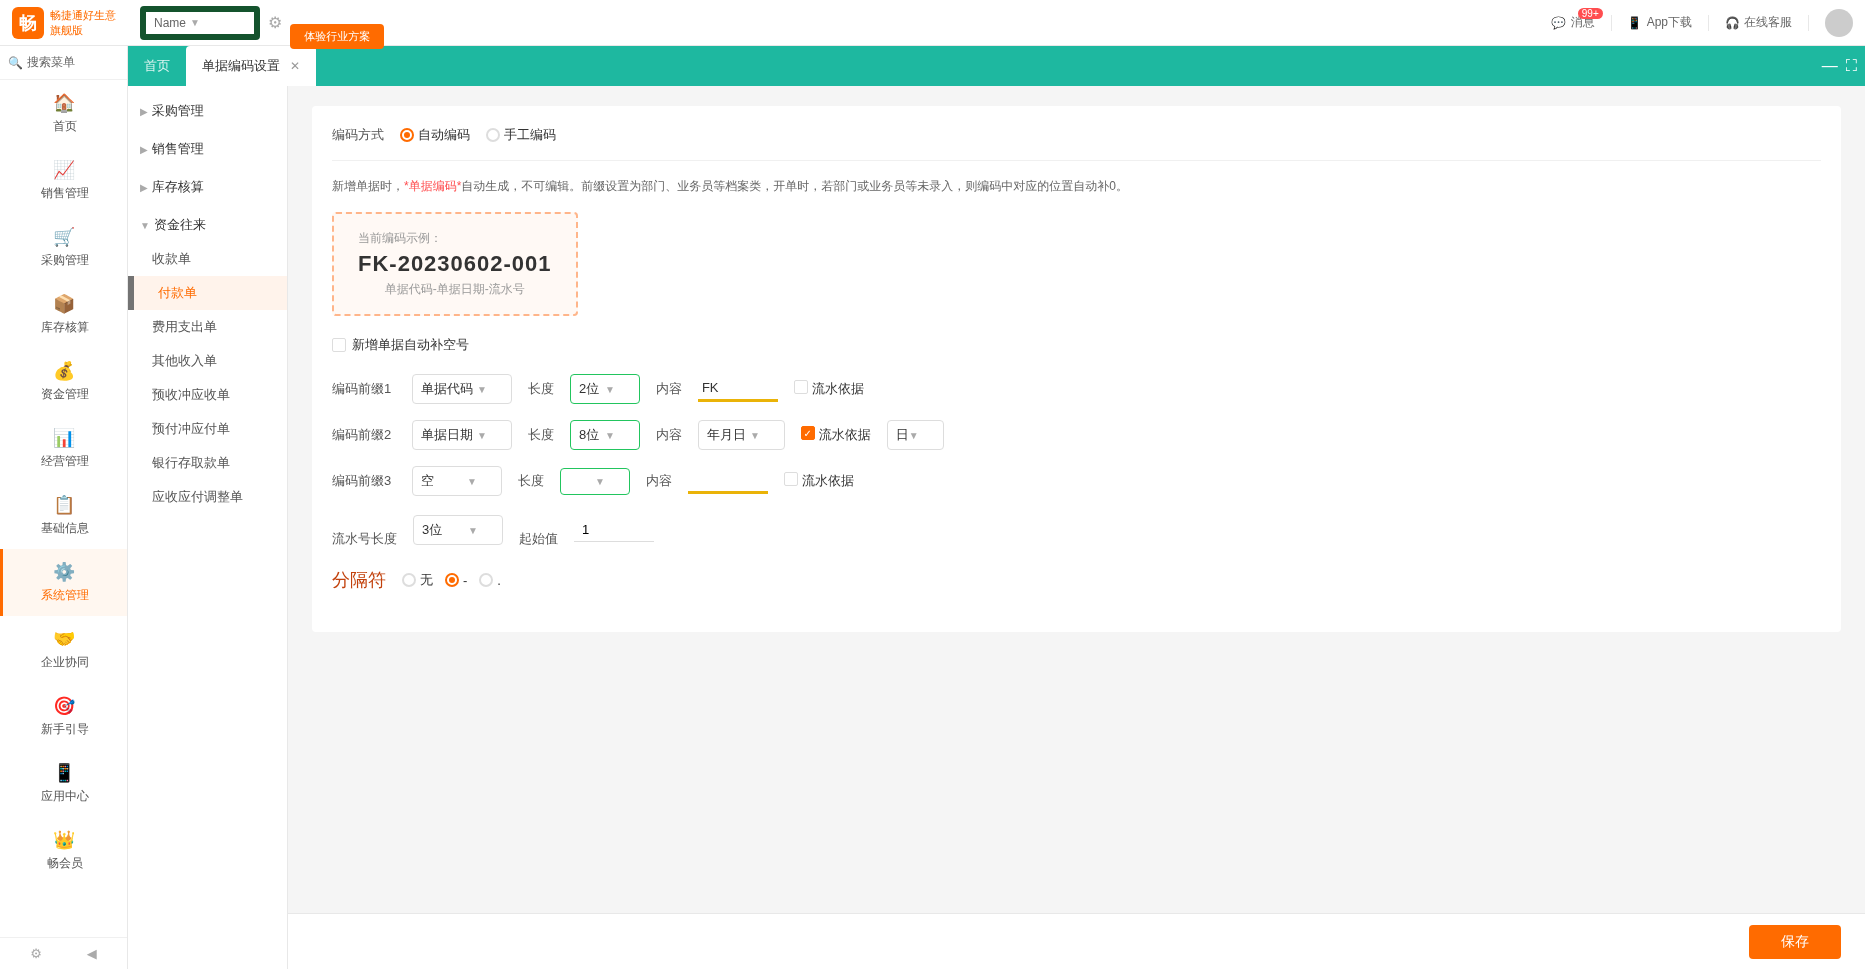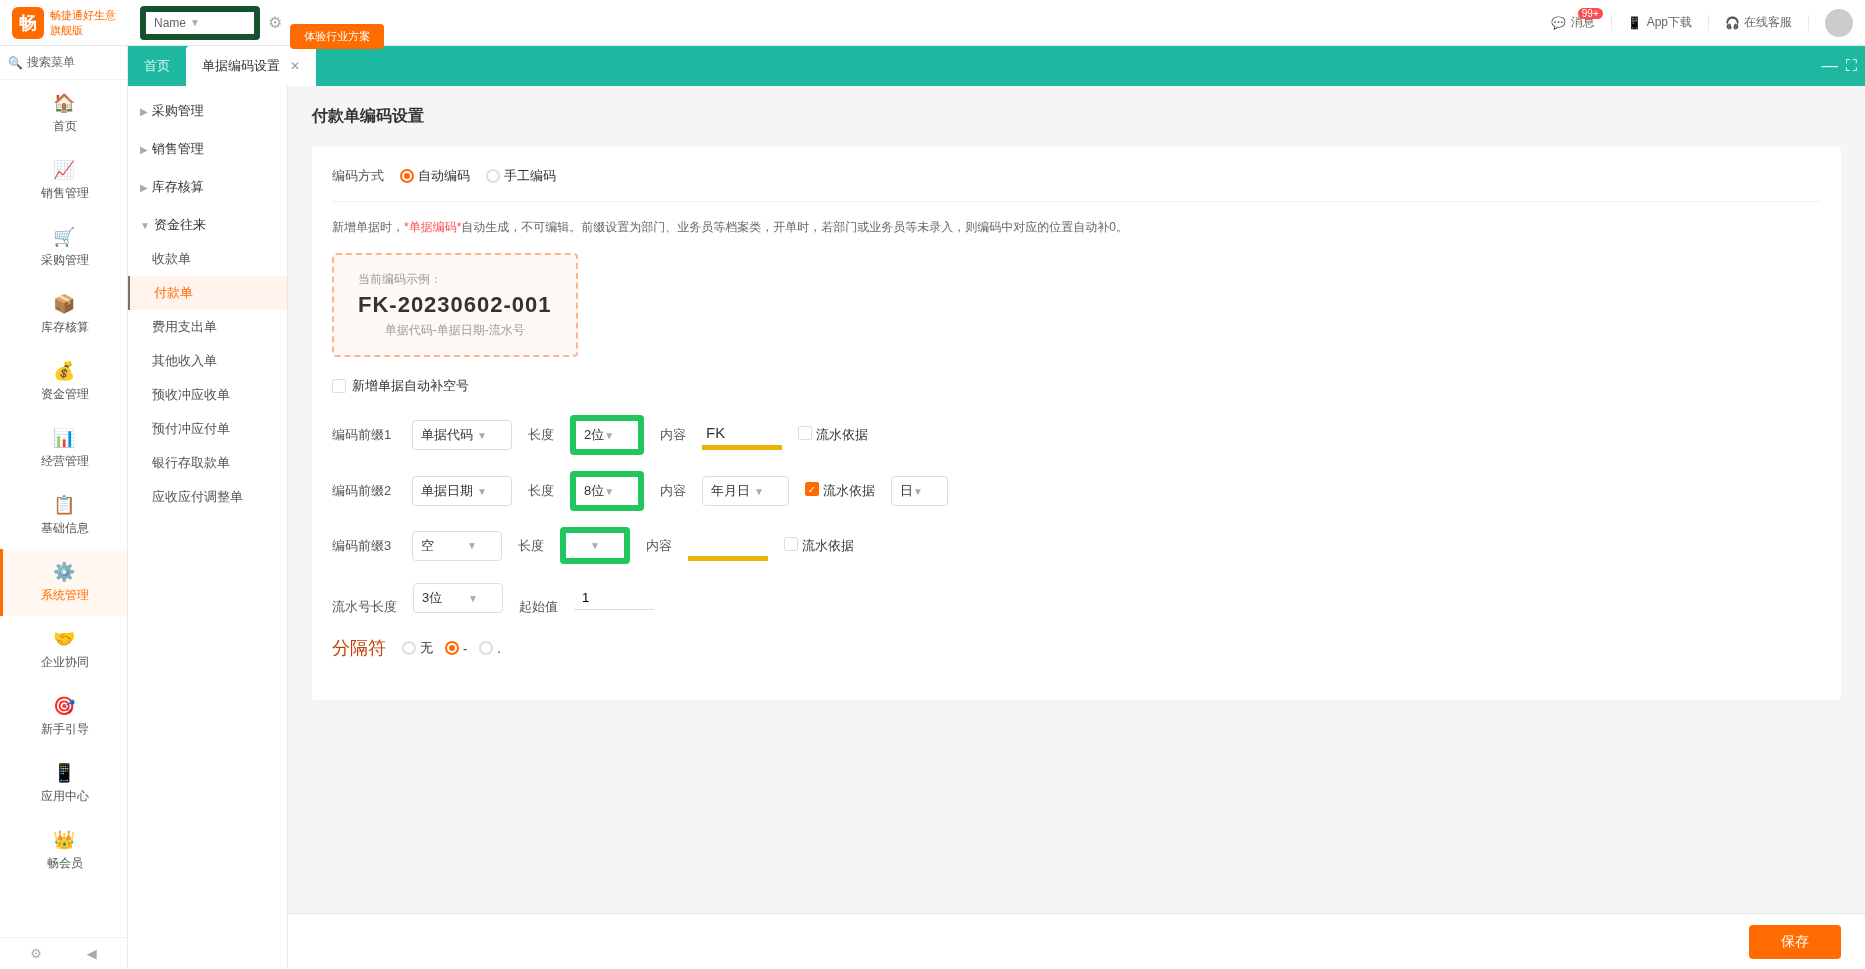--- a/index.html
+++ b/index.html
@@ -223,21 +223,21 @@
     }
     .sub-menu-item {
       padding: 8px 12px 8px 24px;
       cursor: pointer;
       font-size: 13px;
       color: #555;
     }
     .sub-menu-item.active {
       background: #fff3eb;
       color: #ff6b00;
-      border-left: 2px solid #737373;
+      border-left: 6px solid #737373;
     }
 
     
     .main-content {
       flex: 1;
       overflow-y: auto;
       padding: 20px 24px;
       background: #f5f5f5;
     }
     .page-title {
@@ -366,40 +366,40 @@
     }
     .form-select-arrow {
       color: #aaa;
       font-size: 10px;
     }
     .length-label {
       font-size: 13px;
       color: #555;
     }
     .length-select {
-      border: 6px solid #22c55e;
+      border: 1px solid #22c55e;
       border-radius: 4px;
       padding: 5px 24px 5px 8px;
       font-size: 13px;
       background: #fff;
       min-width: 70px;
       cursor: pointer;
       display: flex;
       align-items: center;
       justify-content: space-between;
     }
     .content-label {
       font-size: 13px;
       color: #555;
     }
     .content-input-text {
       border: none;
-      border-bottom: 5px solid #eab308;
+      border-bottom: 3px solid #eab308;
       padding: 4px;
-      font-size: 15px;
+      font-size: 13px;
       width: 80px;
       outline: none;
       color: #333;
       background: transparent;
     }
     .checkbox-inline {
       display: flex;
       align-items: flex-start;
       gap: 4px;
       font-size: 13px;
@@ -672,21 +672,20 @@
             <span>银行存取款单</span>
           </div>
           <div class="sub-menu-item">
             <span>应收应付调整单</span>
           </div>
         </div>
       </div>
 
       <div style="flex:1; display:flex; flex-direction:column; overflow:hidden;">
         <div class="main-content">
-          <div class="page-title">付款单编码设置</div>
 
           <div class="settings-panel">
 
             
             <div class="code-type-row">
               <span class="code-type-label">编码方式</span>
               <label class="radio-option">
                 <div class="radio-dot checked"></div>
                 <span>自动编码</span>
               </label>

